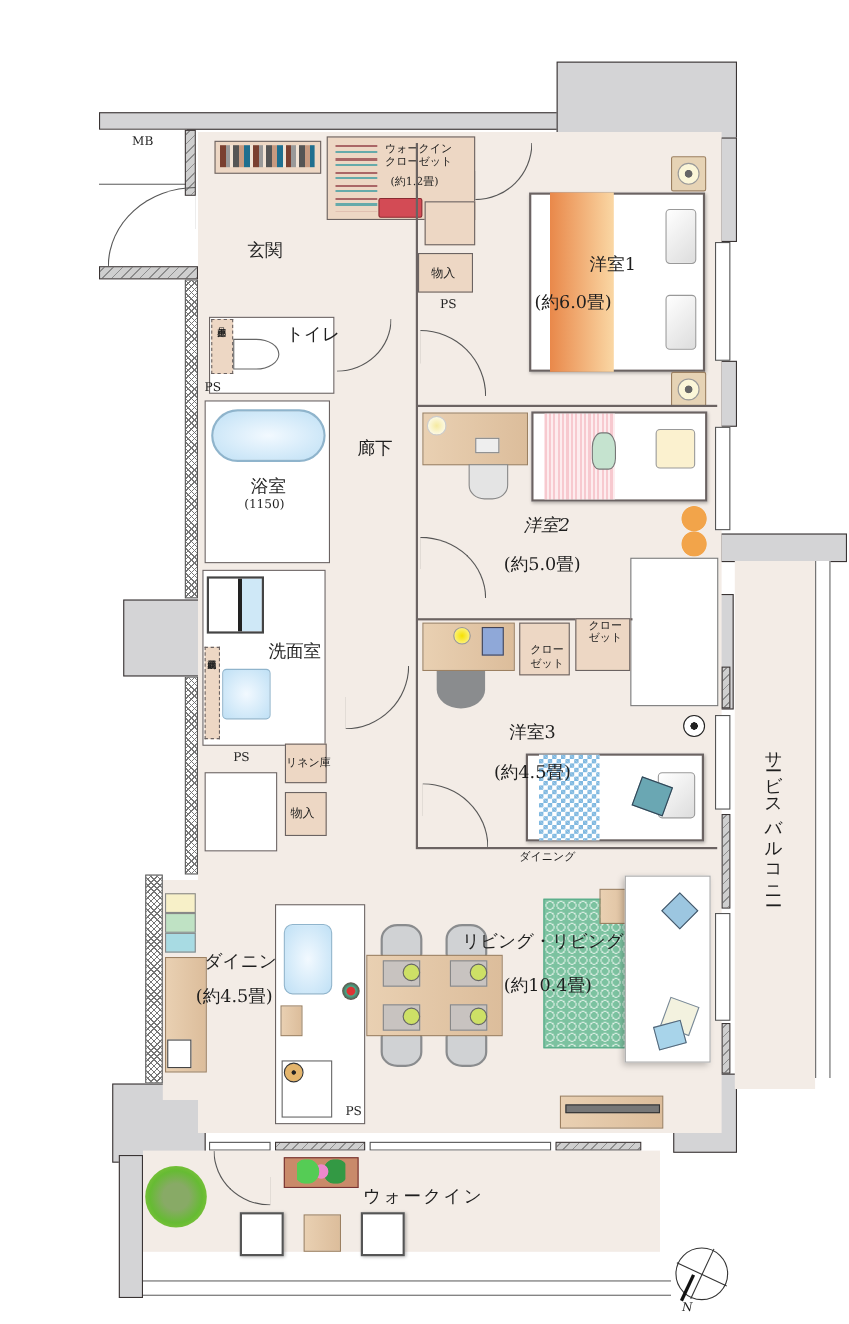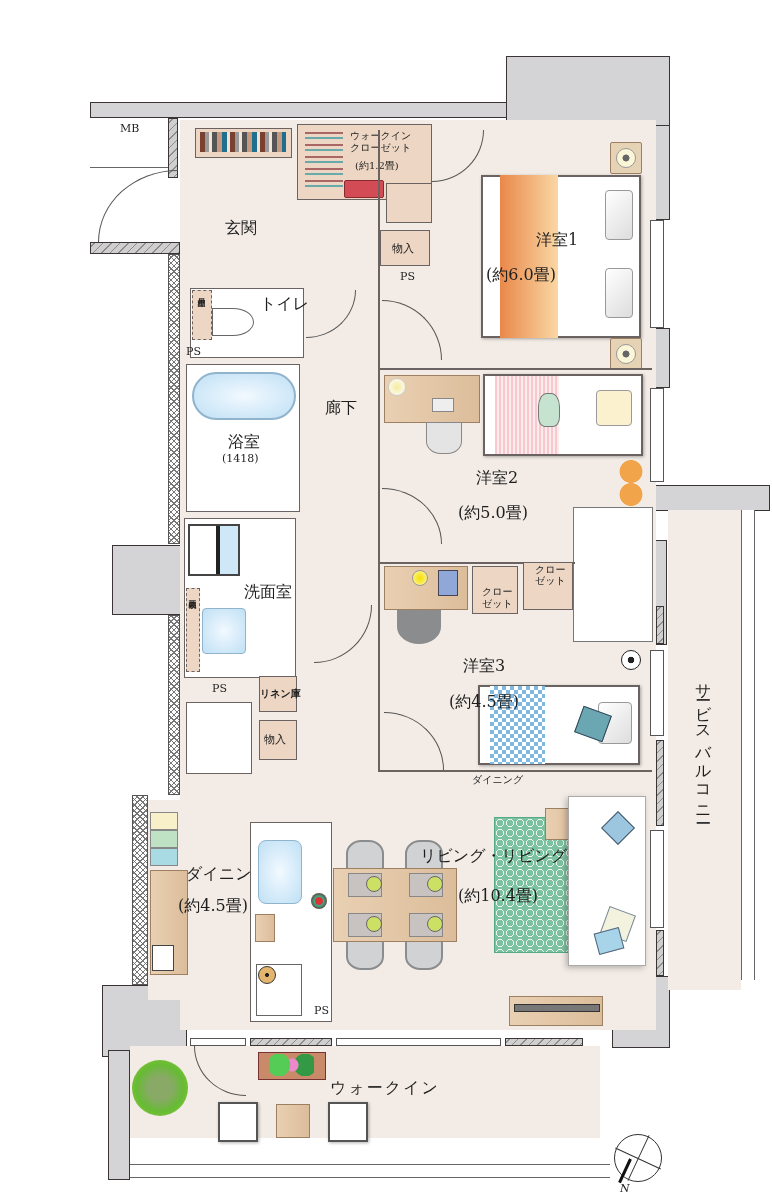--- a/index.html
+++ b/index.html
@@ -88,21 +88,21 @@
 
 <div class="abs wood" style="left:384px;top:375px;width:96px;height:48px;"></div>
 <div class="abs" style="left:388px;top:378px;width:18px;height:18px;border-radius:50%;background:radial-gradient(#f5eaa0,#fff);border:1px solid #ccc;"></div>
 <div class="abs" style="left:432px;top:398px;width:22px;height:14px;background:#eee;border:1px solid #888;"></div>
 <div class="abs" style="left:426px;top:422px;width:36px;height:32px;background:#e4e4e4;border:1px solid #888;border-radius:0 0 40% 40%;"></div>
 <div class="bed" style="left:483px;top:374px;width:160px;height:82px;"></div>
 <div class="abs" style="left:495px;top:376px;width:64px;height:78px;background:repeating-linear-gradient(90deg,#f7c9cf 0 2px,#fdecee 2px 4px);"></div>
 <div class="abs" style="left:538px;top:393px;width:22px;height:34px;background:#c5e3cf;border:1px solid #777;border-radius:40% 40% 30% 30%;"></div>
 <div class="pillow" style="left:596px;top:390px;width:36px;height:36px;background:#fbf1cf;"></div>
 <div class="abs" style="left:618px;top:460px;width:26px;height:46px;background:radial-gradient(circle at 50% 25%,#f2a44a 30%,transparent 32%),radial-gradient(circle at 50% 75%,#f2a44a 30%,transparent 32%);"></div>
-<div class="label" style="left:476px;top:468px;">洋室2</div>
+<div class="label" style="left:476px;top:468px;font-style:italic;">洋室2</div>
 <div class="label" style="left:458px;top:503px;text-align:center;">(約5.0畳)</div>
 <div class="window" style="left:650px;top:388px;width:14px;height:94px;"></div>
 <div class="abs" style="left:573px;top:507px;width:80px;height:135px;background:#fff;border:1px solid #777;"></div>
 
 <div class="line" style="left:380px;top:562px;width:195px;height:2px;"></div>
 <div class="abs wood" style="left:384px;top:566px;width:84px;height:44px;"></div>
 <div class="abs" style="left:412px;top:570px;width:16px;height:16px;border-radius:50%;background:radial-gradient(#f5e100,#fff7a8);border:1px solid #999;"></div>
 <div class="abs" style="left:438px;top:570px;width:20px;height:26px;background:#8fa8d8;border:1px solid #445;"></div>
 <div class="abs" style="left:397px;top:610px;width:44px;height:34px;background:#8a8c8e;border-radius:0 0 50% 50%;"></div>
 <div class="storage" style="left:472px;top:566px;width:46px;height:48px;"></div>
@@ -126,31 +126,31 @@
 <div class="white" style="left:190px;top:288px;width:114px;height:70px;"></div>
 <div class="storage" style="left:192px;top:290px;width:20px;height:50px;border-style:dashed;"></div>
 <div class="label xs vert" style="left:196px;top:292px;font-size:8px;">上部吊戸棚</div>
 <div class="abs" style="left:212px;top:308px;width:42px;height:28px;border:1px solid #666;border-radius:0 50% 50% 0;background:#fff;"></div>
 <div class="label" style="left:260px;top:294px;">トイレ</div>
 <div class="label sm" style="left:186px;top:345px;">PS</div>
 
 <div class="white" style="left:186px;top:364px;width:114px;height:148px;"></div>
 <div class="abs" style="left:192px;top:372px;width:104px;height:48px;border-radius:24px;background:radial-gradient(#f2f9ff,#bfe0f5);border:2px solid #8fb4cc;"></div>
 <div class="label" style="left:228px;top:432px;">浴室</div>
-<div class="label sm" style="left:222px;top:452px;">(1418)</div>
+<div class="label sm" style="left:222px;top:452px;">(1150)</div>
 
 <div class="white" style="left:184px;top:518px;width:112px;height:160px;"></div>
 <div class="abs" style="left:188px;top:524px;width:52px;height:52px;background:linear-gradient(90deg,#fff 0 55%,#222 55% 62%,#cfe8f7 62%);border:2px solid #444;"></div>
 <div class="label" style="left:244px;top:582px;">洗面室</div>
 <div class="storage" style="left:186px;top:588px;width:14px;height:84px;border-style:dashed;"></div>
 <div class="label xs vert" style="left:187px;top:594px;font-size:8px;">三面鏡収納</div>
 <div class="abs" style="left:202px;top:608px;width:44px;height:46px;background:radial-gradient(#f2f9ff,#bfe0f5);border:1px solid #8fb4cc;border-radius:4px;"></div>
 <div class="label sm" style="left:212px;top:682px;">PS</div>
 <div class="storage" style="left:259px;top:676px;width:38px;height:36px;"></div>
-<div class="label xs" style="left:260px;top:688px;font-weight:bold;">リネン庫</div>
+<div class="label xs" style="left:260px;top:688px;">リネン庫</div>
 <div class="storage" style="left:259px;top:720px;width:38px;height:40px;"></div>
 <div class="label sm" style="left:264px;top:733px;">物入</div>
 <div class="white" style="left:186px;top:702px;width:66px;height:72px;"></div>
 
 <div class="label" style="left:325px;top:398px;">廊下</div>
 
 <div class="door-arc" style="left:306px;top:290px;width:50px;height:48px;border-radius:0 0 100% 0;border-left:none;border-top:none;"></div>
 <div class="door-arc" style="left:382px;top:300px;width:60px;height:60px;border-radius:0 100% 0 0;border-left:none;border-bottom:none;"></div>
 <div class="door-arc" style="left:382px;top:488px;width:60px;height:56px;border-radius:0 100% 0 0;border-left:none;border-bottom:none;"></div>
 <div class="door-arc" style="left:314px;top:605px;width:58px;height:58px;border-radius:0 0 100% 0;border-left:none;border-top:none;"></div>

